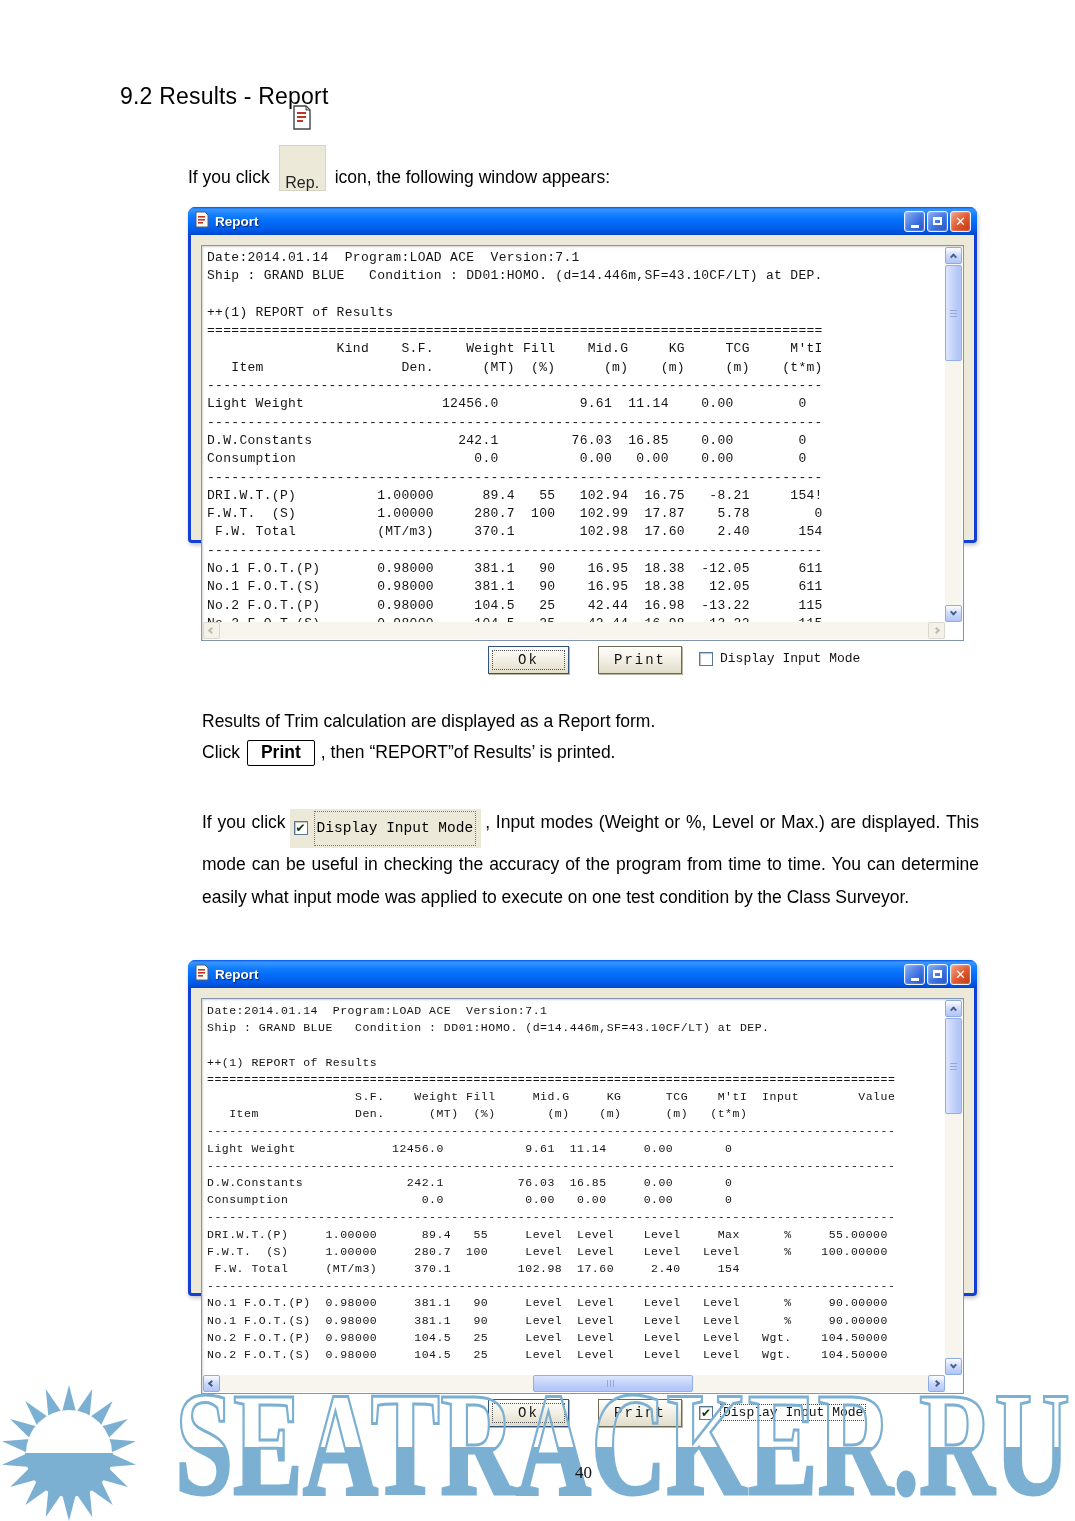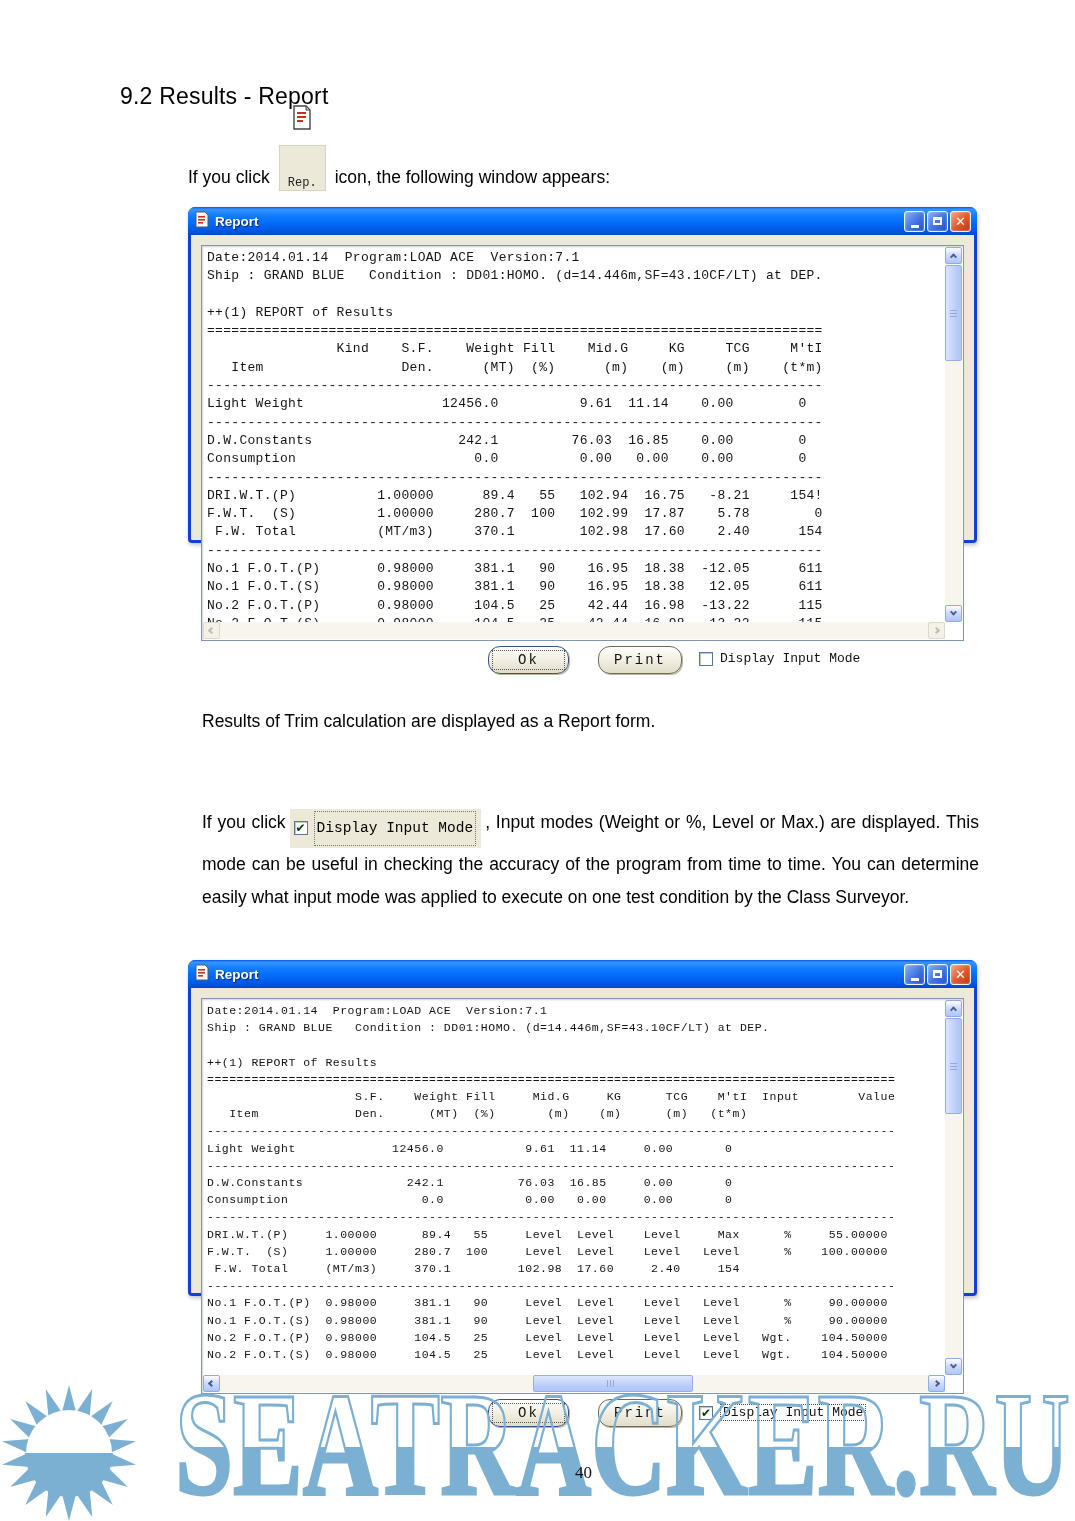--- a/index.html
+++ b/index.html
@@ -11,21 +11,21 @@
 
   
   .heading { position:absolute; left:120px; top:83px; font-size:23px; letter-spacing:.2px; }
   .intro { position:absolute; left:188px; top:145px; display:flex; align-items:flex-end; gap:9px; font-size:17.5px; }
   .intro .txt { padding-bottom:3px; }
 
   .rep-btn {
     display:inline-flex; flex-direction:column; align-items:center; justify-content:flex-end;
     width:47px; height:46px; background:#ece9d8; border:1px solid #d9d5c3; padding:2px 0 1px;
   }
-  .rep-btn .rep-label { font-family:Liberation Mono, monospace; font-size:12px; color:#222; line-height:12px;margin-top:42px; }
+  .rep-btn .rep-label { font-family:Liberation Sans, sans-serif; font-size:16px; color:#222; line-height:12px;margin-top:42px; }
 
   .para1 { position:absolute; left:202px; top:706px; font-size:17.5px; line-height:31px; }
   .print-box {
     display:inline-block; border:1.6px solid #000; border-radius:2px; padding:0 13px 2px;
     font-weight:bold; margin:0 6px 0 7px; line-height:22px;
   }
 
   .para2 { position:absolute; left:202px; top:806px; width:777px; font-size:17.5px; line-height:33px; text-align:justify; }
   .dim-widget {
     display:inline-flex; align-items:center; gap:6px; background:#ece9d8; padding:2px 5px 2px 4px;
@@ -101,21 +101,21 @@
     background:linear-gradient(180deg,#dde6fe,#b4c7f8 80%); border:1px solid #94aeea;
   }
   .hthumb .grip { position:absolute; top:4px; left:73px; width:8px; height:7px;
     background:repeating-linear-gradient(90deg,#93a7d8 0 1px,transparent 1px 3px); }
 
   
   .xpbtn {
     position:absolute; top:411px; height:28px;
     font-family:"Liberation Mono", monospace; font-size:14px; letter-spacing:2px; color:#111;
     background:linear-gradient(180deg,#fefefb,#f3f1e6 45%,#e2ddca 100%);
-    border:1px solid #6d6a58; border-radius:12px; box-shadow:1px 1px 0 #b9b5a2;
+    border:1px solid #6d6a58; border-radius:0; box-shadow:1px 1px 0 #b9b5a2;
   }
   .okbtn { left:297px; width:81px; border-color:#35527c; }
   .okbtn .dots { position:absolute; inset:3px; border:1px dotted #555; }
   .printbtn { left:407px; width:84px; }
   .dim-check { position:absolute; left:508px; top:416px; display:flex; align-items:center; gap:7px; }
   .cb {
     width:14px; height:14px; background:#fff; border:1px solid #5a7894;
     box-shadow:inset 1px 1px 1px rgba(0,0,0,.25);
     display:inline-flex; align-items:center; justify-content:center;
   }
@@ -228,20 +228,23 @@
       <span class="cb">
           <i></i>
         </span>
       <span class="cb-label2">Display Input Mode</span>
     </span>
   </div>
 </div>
 
 <div class="para1">
   <div><span>Results of Trim calculation are displayed as a Report form.</span></div>
+  <div>
+    <span>Click</span><span class="print-box">Print</span><span>, then “REPORT”of Results’ is printed.</span>
+  </div>
 </div>
 
 <div class="para2">
   <span>If you click</span><span class="dim-widget">
       <span class="cb">
         <i>✔</i>
       </span>
       <span class="cb-label">Display Input Mode</span>
     </span><span>, Input modes (Weight or %, Level or Max.) are displayed. This mode can be useful in checking the accuracy of the program from time to time. You can determine easily what input mode was applied to execute on one test condition by the Class Surveyor.</span>
 </div>

